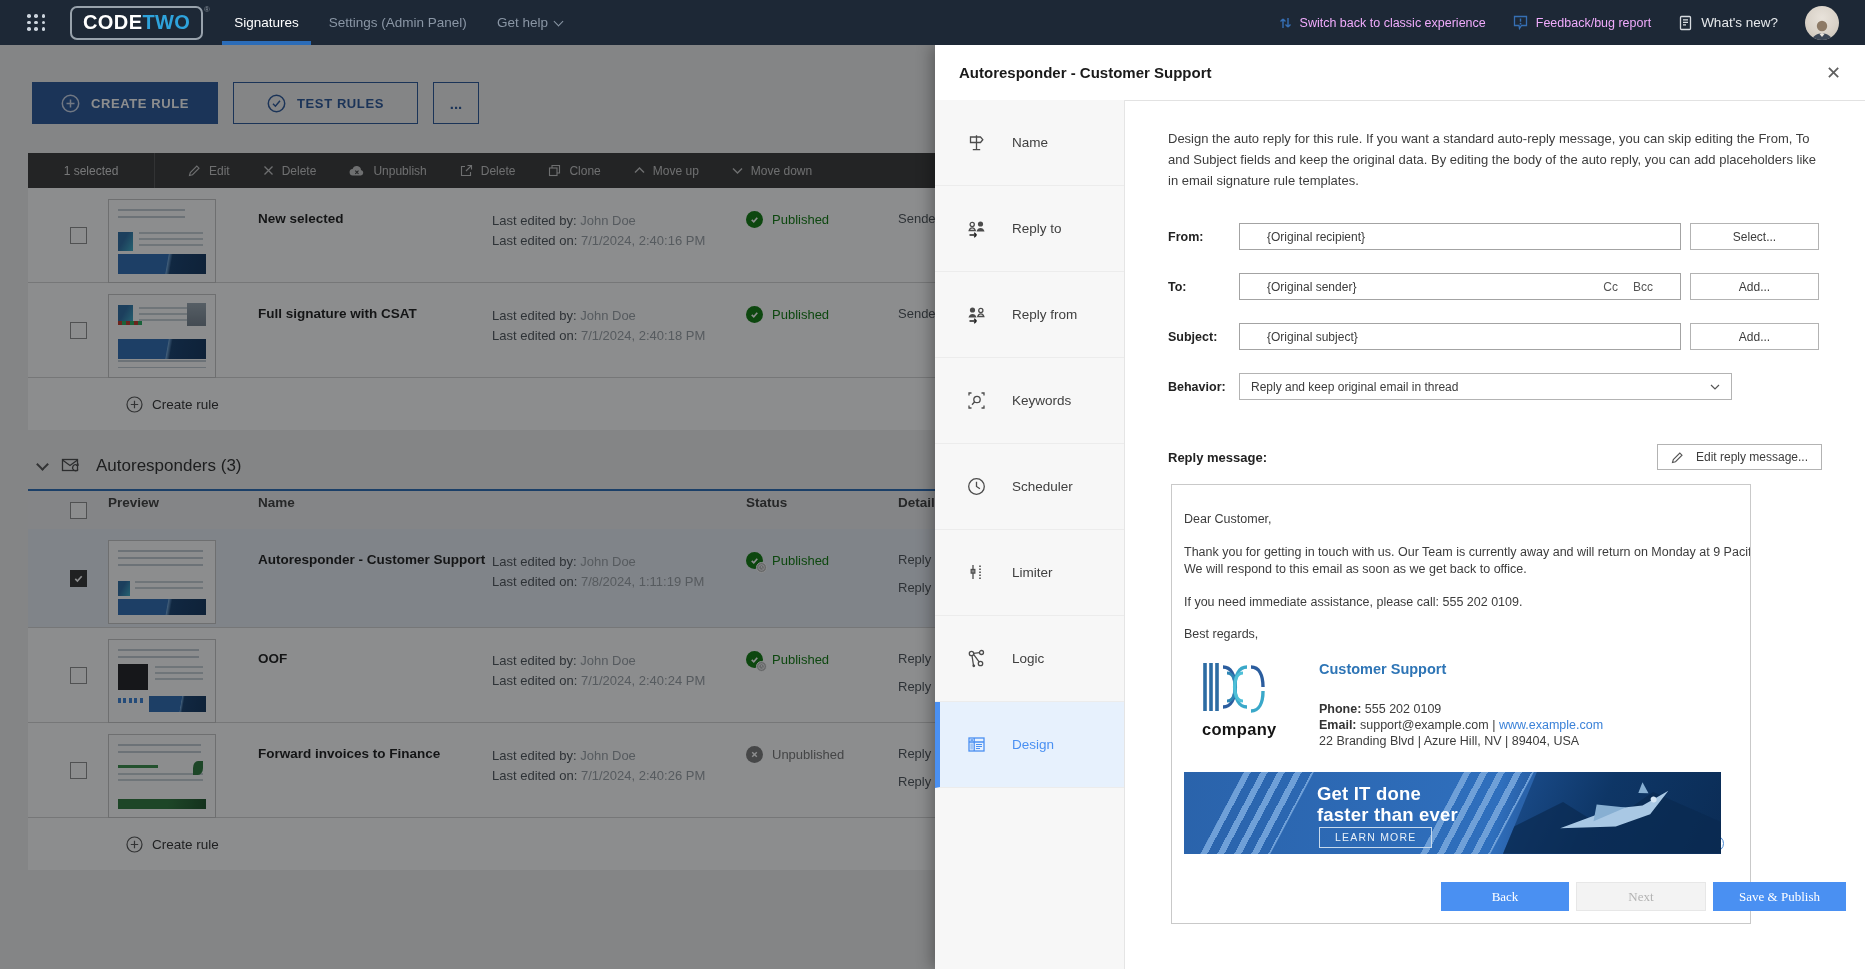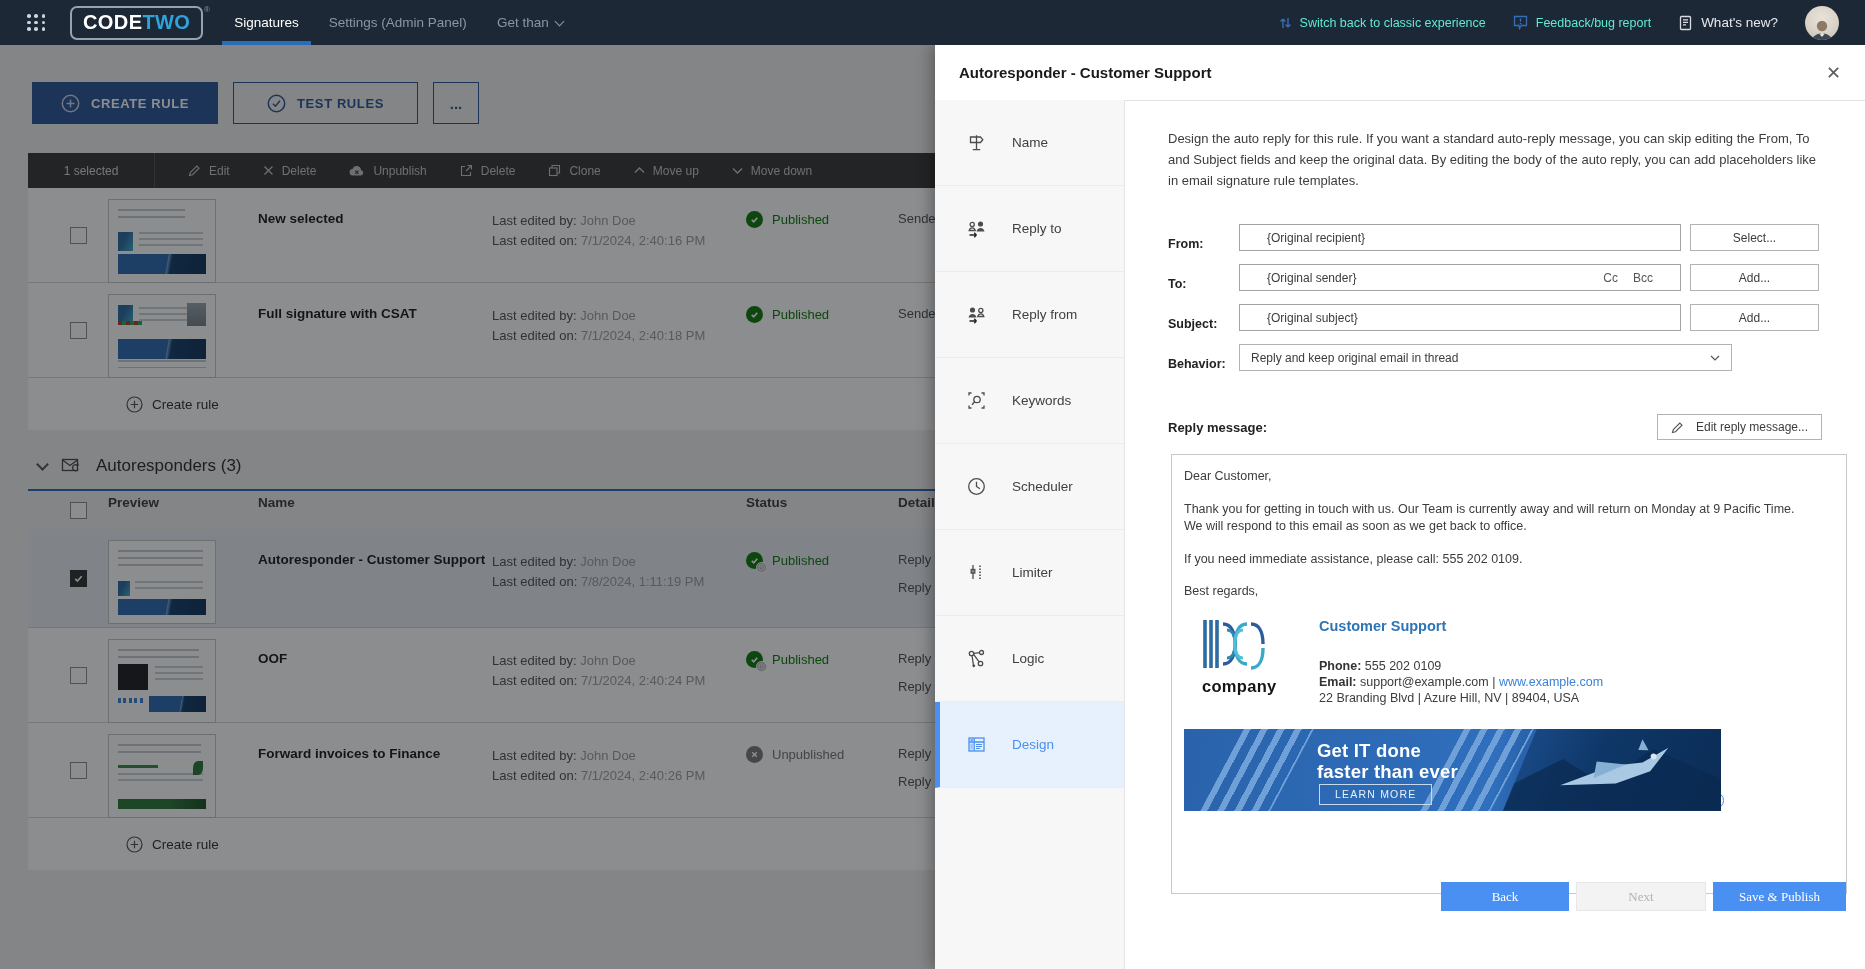--- a/index.html
+++ b/index.html
@@ -13,21 +13,21 @@
 .waffle i{width:3.6px;height:3.6px;background:#cdd5de;border-radius:50%}
 .logo{margin-left:24px;border:2px solid #98a2ac;border-radius:7px;padding:3px 11px 4px;font-weight:bold;font-size:20px;letter-spacing:.4px;color:#fff;position:relative;white-space:nowrap}
 .logo .two{color:#2ea3dc}
 .logo .reg{position:absolute;top:-3px;right:-9px;font-size:8px;color:#8a939d;font-weight:normal}
 .nav-items{display:flex;margin-left:16px;height:45px}
 .nav-item{padding:0 15px;display:flex;align-items:center;gap:7px;font-size:13.5px;color:#8a96a5;position:relative;cursor:pointer;white-space:nowrap}
 .nav-item.active{color:#fff}
 .nav-item.active::after{content:"";position:absolute;left:3px;right:3px;bottom:0;height:4px;background:#2b6cb8}
 .chev-dn{width:7px;height:7px;border-right:1.5px solid #8a96a5;border-bottom:1.5px solid #8a96a5;transform:rotate(45deg);margin-top:-3px}
 .nav-right{margin-left:auto;display:flex;align-items:center;gap:27px;margin-right:26px}
-.nav-link{display:flex;gap:8px;align-items:center;color:#5eead4;font-size:12.5px;cursor:pointer;text-decoration:none;white-space:nowrap}
+.nav-link{display:flex;gap:8px;align-items:center;color:#f0abfc;font-size:12.5px;cursor:pointer;text-decoration:none;white-space:nowrap}
 .nav-link.light{color:#e6e9ec;font-size:13.5px}
 .avatar{width:34px;height:34px;border-radius:50%;background:radial-gradient(circle at 50% 35%,#e8e2da 0%,#d9d2c8 55%,#c4bcb1 100%);overflow:hidden;cursor:pointer;position:relative}
 .avatar svg{position:absolute;bottom:-2px;left:50%;transform:translateX(-50%)}
 
 
 .content{position:absolute;top:45px;left:0;width:935px;height:924px;overflow:hidden;background:#f0f0f0;z-index:1}
 .overlay{position:absolute;top:45px;left:0;width:935px;height:924px;background:rgba(10,12,14,.47);z-index:10}
 .actions{padding:37px 0 0 32px;display:flex;gap:15px}
 .btn-create{width:186px;height:42px;background:#2b579a;border:0;color:#fff;font-weight:bold;font-size:13px;letter-spacing:.6px;display:flex;align-items:center;justify-content:center;gap:11px;cursor:pointer;font-family:inherit}
 .btn-test{width:185px;height:42px;background:transparent;border:1px solid #2b579a;color:#2b579a;font-weight:bold;font-size:13px;letter-spacing:.6px;display:flex;align-items:center;justify-content:center;gap:11px;cursor:pointer;font-family:inherit}
@@ -86,32 +86,32 @@
 .panel-h h1{font-size:15px;color:#1a1a1a;font-weight:bold}
 .close{margin-left:auto;font-size:18px;color:#5f5f5f;cursor:pointer;line-height:1}
 .sidebar{position:absolute;top:55px;left:0;bottom:0;width:190px;background:#f7f7f7;border-right:1px solid #e5e5e5}
 .side-item{height:86px;display:flex;align-items:center;gap:25px;padding-left:31px;border-bottom:1px solid #ececec;font-size:13.5px;color:#404040;cursor:pointer}
 .side-item svg{flex:0 0 auto;stroke:#4c4c4c}
 .side-item.active{background:#e7f1fd;border-left:5px solid #4a90f2;padding-left:26px;color:#4a90f2}
 .side-item.active svg{stroke:#4a90f2}
 .pmain{position:absolute;top:55px;left:190px;right:0;bottom:0;border-top:1px solid #e2e2e2;overflow:hidden}
 .desc{margin:27px 43px 0;width:655px;font-size:13px;color:#3d3d3d;line-height:1.62}
 .frm{margin-top:31px}
-.frow{display:flex;align-items:flex-end;height:29px;margin-bottom:11px}
+.frow{display:flex;align-items:center;height:29px;margin-bottom:21px}
 .flabel{width:71px;margin-left:43px;font-weight:bold;font-size:12.5px;color:#222}
 .finput{width:442px;height:27px;border:1px solid #a3a3a3;display:flex;align-items:center;padding:0 27px;font-size:12px;color:#3c3c3c;background:#fff}
 .ccbcc{margin-left:auto;display:flex;gap:15px;color:#555}
 .ccbcc span{cursor:pointer}
 .fbtn{width:129px;height:27px;border:1px solid #b3b3b3;background:#fff;margin-left:9px;font-size:12px;color:#3c3c3c;display:flex;align-items:center;justify-content:center;cursor:pointer;font-family:inherit}
 .fselect{width:493px;height:27px;border:1px solid #b3b3b3;display:flex;align-items:center;padding:0 11px;font-size:12px;color:#3c3c3c;cursor:pointer;background:#fff}
 .fselect .sel-ar{margin-left:auto}
 .reply-row{display:flex;align-items:center;margin:43px 43px 14px}
 .reply-lbl{font-weight:bold;font-size:13px;color:#222}
 .edit-btn{margin-left:auto;width:165px;height:26px;border:1px solid #b3b3b3;background:#fff;display:flex;align-items:center;justify-content:center;gap:12px;font-size:12px;color:#3c3c3c;cursor:pointer;font-family:inherit}
-.msg-box{margin-left:46px;width:676px;height:440px;border:1px solid #c9c9c9;background:#fff;padding:13px 12px 0;font-size:12.5px;color:#3c3c3c;overflow:hidden}
+.msg-box{margin-left:46px;width:580px;height:440px;border:1px solid #c9c9c9;background:#fff;padding:26px 12px 0;font-size:12.5px;color:#3c3c3c;overflow:hidden}
 .msg-box p{margin-bottom:15px;line-height:17.5px;width:628px}
 .sig-area{width:540px;position:relative;margin-top:6px}
 .sig-flex{display:flex}
 .clogo{margin-left:18px;width:70px}
 .clogo .ctext{font-weight:bold;font-size:16.5px;color:#141414;letter-spacing:.3px;margin-top:3px}
 .sig-txt{margin-left:47px;padding-top:2px}
 .sig-name{color:#2e75b6;font-weight:bold;font-size:14.5px}
 .sig-lines{margin-top:24px;font-size:12.5px;line-height:16px;color:#3c3c3c}
 .sig-lines b{color:#333}
 .sig-link{color:#3b82d8;text-decoration:none}
@@ -147,21 +147,21 @@
     </div>
   <div class="logo"><span>CODE</span><span class="two">TWO</span><span class="reg">®</span></div>
   <div class="nav-items">
     <div class="nav-item active">
         <span>Signatures</span>
       </div>
     <div class="nav-item">
         <span>Settings (Admin Panel)</span>
       </div>
     <div class="nav-item">
-        <span>Get than</span>
+        <span>Get help</span>
         <span class="chev-dn"></span>
       </div>
   </div>
   <div class="nav-right">
     <a class="nav-link">
       <svg width="13" height="14" viewBox="0 0 13 14">
           <path d="M4 12V3M4 3L1.5 5.5M4 3l2.5 2.5M9 2v9m0 0l-2.5-2.5M9 11l2.5-2.5" stroke="#366fb4" stroke-width="1.4" fill="none"></path>
         </svg>
       <span>Switch back to classic experience</span>
       </a>

